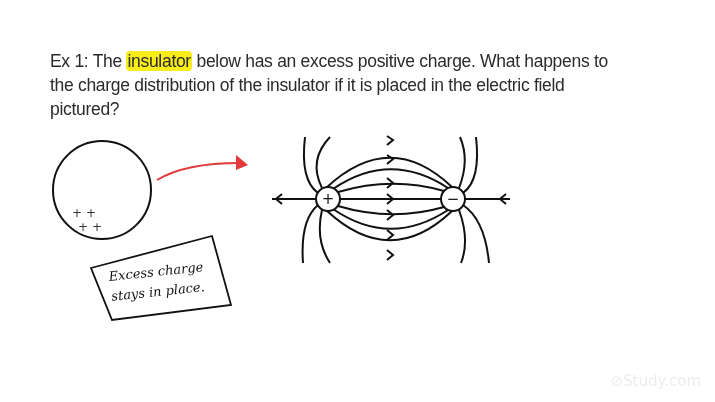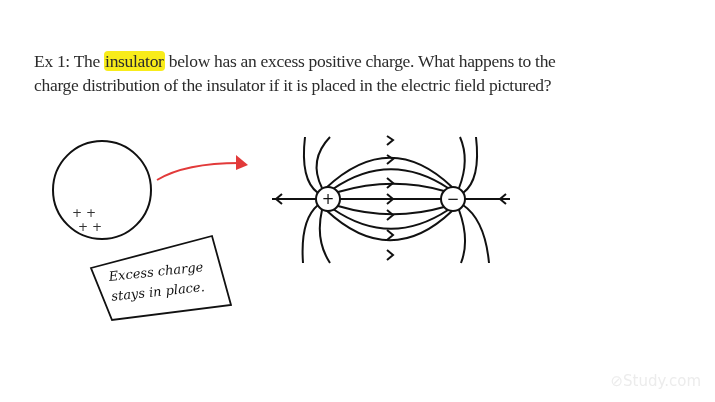--- a/index.html
+++ b/index.html
@@ -1,19 +1,19 @@
 <!DOCTYPE html>
 <html><head>
 <meta charset="utf-8">
 <style>
   html, body { margin:0; padding:0; }
   body { width:715px; height:402px; background:#ffffff; position:relative; overflow:hidden;
          font-family:"Liberation Sans", sans-serif; }
-  .question { position:absolute; left:34px; top:49px; width:560px; font-size:17.5px; line-height:24px;
-              color:#2b2b2b; font-family:Liberation Serif, serif; letter-spacing:-0.3px; }
+  .question { position:absolute; left:50px; top:49px; width:560px; font-size:17.5px; line-height:24px;
+              color:#2b2b2b; font-family:Liberation Sans, sans-serif; letter-spacing:-0.3px; }
   .hl { background:#f8ec1a; border-radius:4px; padding:0 1px; }
   svg.canvas { position:absolute; left:0; top:0; }
   .note { position:absolute; left:92px; top:262px; width:130px; font-family:"DejaVu Serif", serif;
           font-style:italic; font-size:13px; line-height:20px; color:#111; transform:rotate(-6deg); text-align:center; }
   .watermark { position:absolute; right:14px; bottom:12px; font-size:15px; color:#ececec;
                font-family:"DejaVu Sans", sans-serif; }
 </style>
 </head>
 <body>
 

